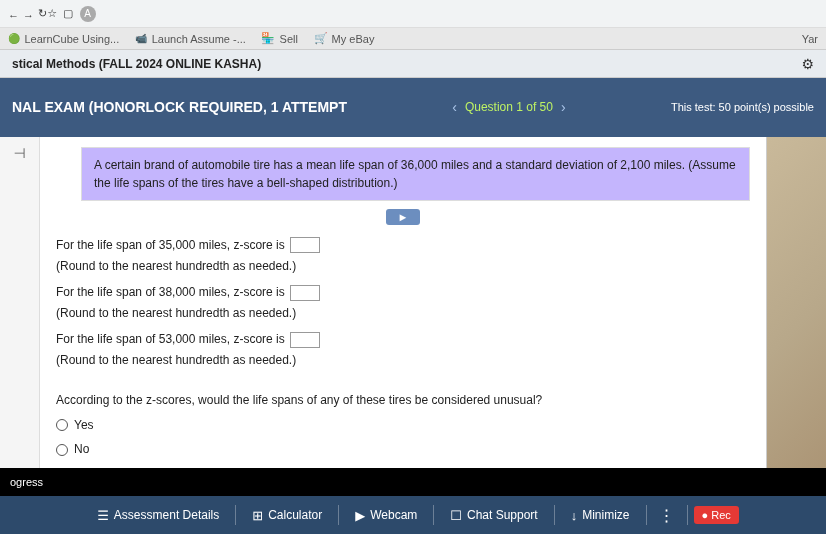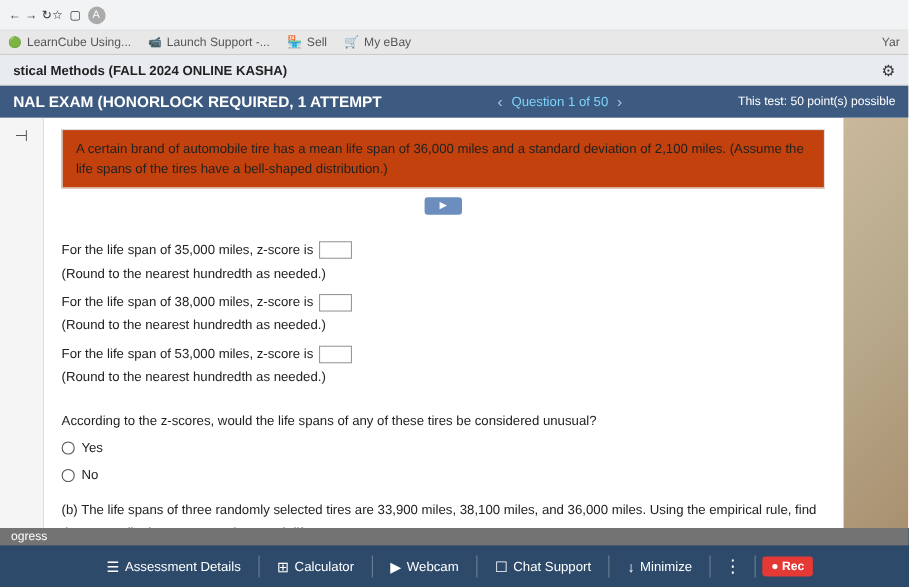--- a/index.html
+++ b/index.html
@@ -85,21 +85,21 @@
     }
     .app-header-title {
       font-weight: bold;
       color: #222;
     }
 
     
     .exam-header {
       background: #3d5a80;
       color: white;
-      padding: 6px 12px;
+      padding: 21px 12px;
       display: flex;
       align-items: center;
       justify-content: space-between;
     }
     .exam-title {
       font-size: 14px;
       font-weight: bold;
       color: white;
     }
     .question-nav {
@@ -107,21 +107,21 @@
       align-items: center;
       gap: 8px;
       font-size: 12px;
     }
     .nav-arrow {
       cursor: pointer;
       color: #aac4e8;
       font-size: 14px;
     }
     .question-label {
-      color: #7dd3fc;
+      color: #bef264;
       font-size: 12px;
     }
     .exam-points {
       text-align: left;
       font-size: 11px;
       line-height: 1.5;
     }
 
     
     .main-content {
@@ -150,27 +150,28 @@
     
     .question-area {
       flex: 1;
       padding: 10px 16px;
       overflow-y: auto;
       background: #fff;
     }
 
     
     .problem-statement {
-      background: #c2410c;
+      background: #c4b5fd;
       border: 1px solid #ddd;
       padding: 8px 12px;
       font-size: 12px;
       margin-bottom: 8px;
       line-height: 1.5;
       color: #222;
+      margin-left: 25px;
     }
 
     .hint-bar {
       display: flex;
       justify-content: center;
       margin-bottom: 8px;
     }
     .hint-btn {
       background: #6c8ebf;
       color: white;
@@ -273,31 +274,31 @@
       font-size: 16px;
       cursor: pointer;
       padding: 0 6px;
     }
     .toolbar-rec {
       background: #e53935;
       color: white;
       border-radius: 3px;
       padding: 3px 8px;
       font-size: 11px;
-      font-weight: bold;
+      font-weight: normal;
     }
 
     
     .bottom-progress {
       position: absolute;
       bottom: 38px;
       left: 0;
       right: 0;
-      height: 16px;
-      background: #737373;
+      height: 28px;
+      background: #000000;
       display: flex;
       align-items: center;
       padding: 4px 10px;
       font-size: 11px;
       color: white;
     }
 
     .yar-label {
       margin-left: auto;
       font-size: 11px;
@@ -329,21 +330,21 @@
   </div>
 </div>
 
 <div class="tabs-bar">
   <div class="tab-item">
     <span class="tab-icon">🟢</span>
     <span>LearnCube Using...</span>
   </div>
   <div class="tab-item">
     <span class="tab-icon">📹</span>
-    <span>Launch Support -...</span>
+    <span>Launch Assume -...</span>
   </div>
   <div class="tab-item">
     <span>🏪</span>
     <span>Sell</span>
   </div>
   <div class="tab-item">
     <span>🛒</span>
     <span>My eBay</span>
   </div>
   <div class="yar-label">Yar</div>
@@ -377,21 +378,21 @@
     <div class="problem-statement">
       <span>A certain brand of automobile tire has a mean life span of 36,000 miles and a standard deviation of 2,100 miles. (Assume the life spans of the tires have a bell-shaped distribution.)</span>
     </div>
 
     <div class="hint-bar">
       <button class="hint-btn">►</button>
     </div>
 
     <div class="part-section">
 
-      <div style="margin-top:22px">
+      <div style="margin-top:10px">
         <span>For the life span of 35,000 miles, z-score is</span>
         <span class="inline-input"></span>
       </div>
       <div>(Round to the nearest hundredth as needed.)</div>
 
       <div style="margin-top:4px">
         <span>For the life span of 38,000 miles, z-score is</span>
         <span class="inline-input"></span>
       </div>
       <div>(Round to the nearest hundredth as needed.)</div>

